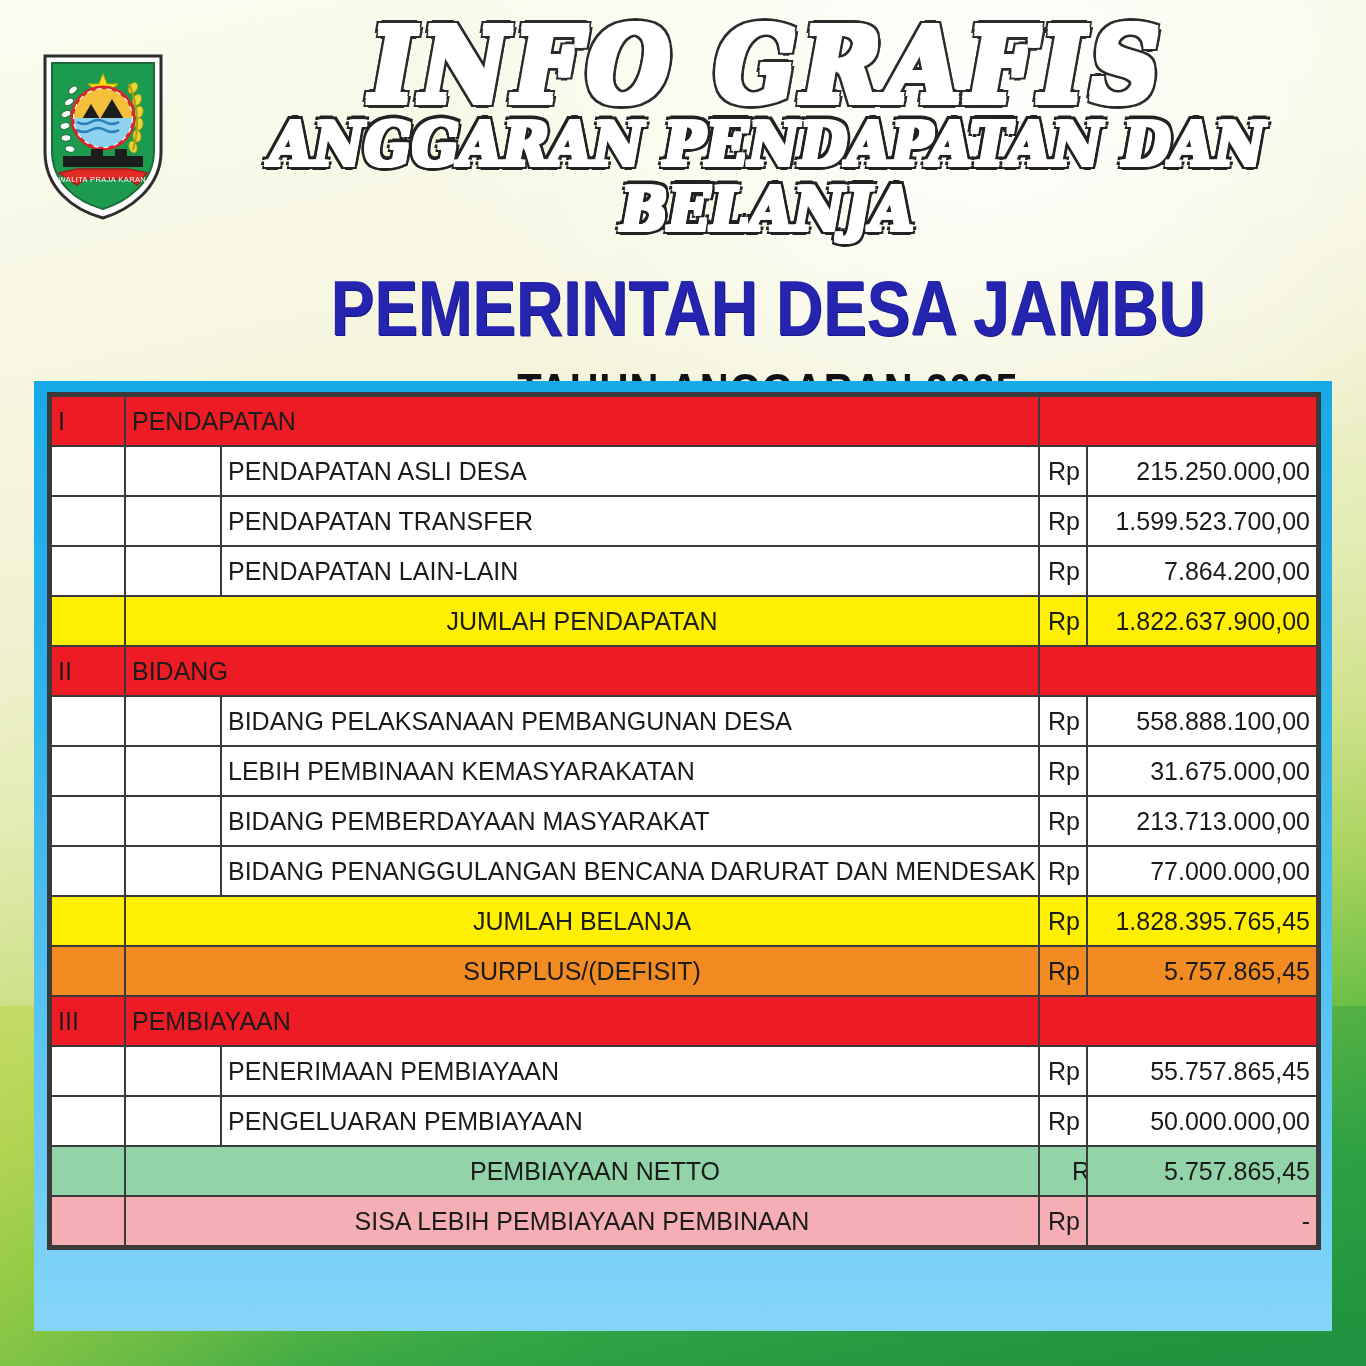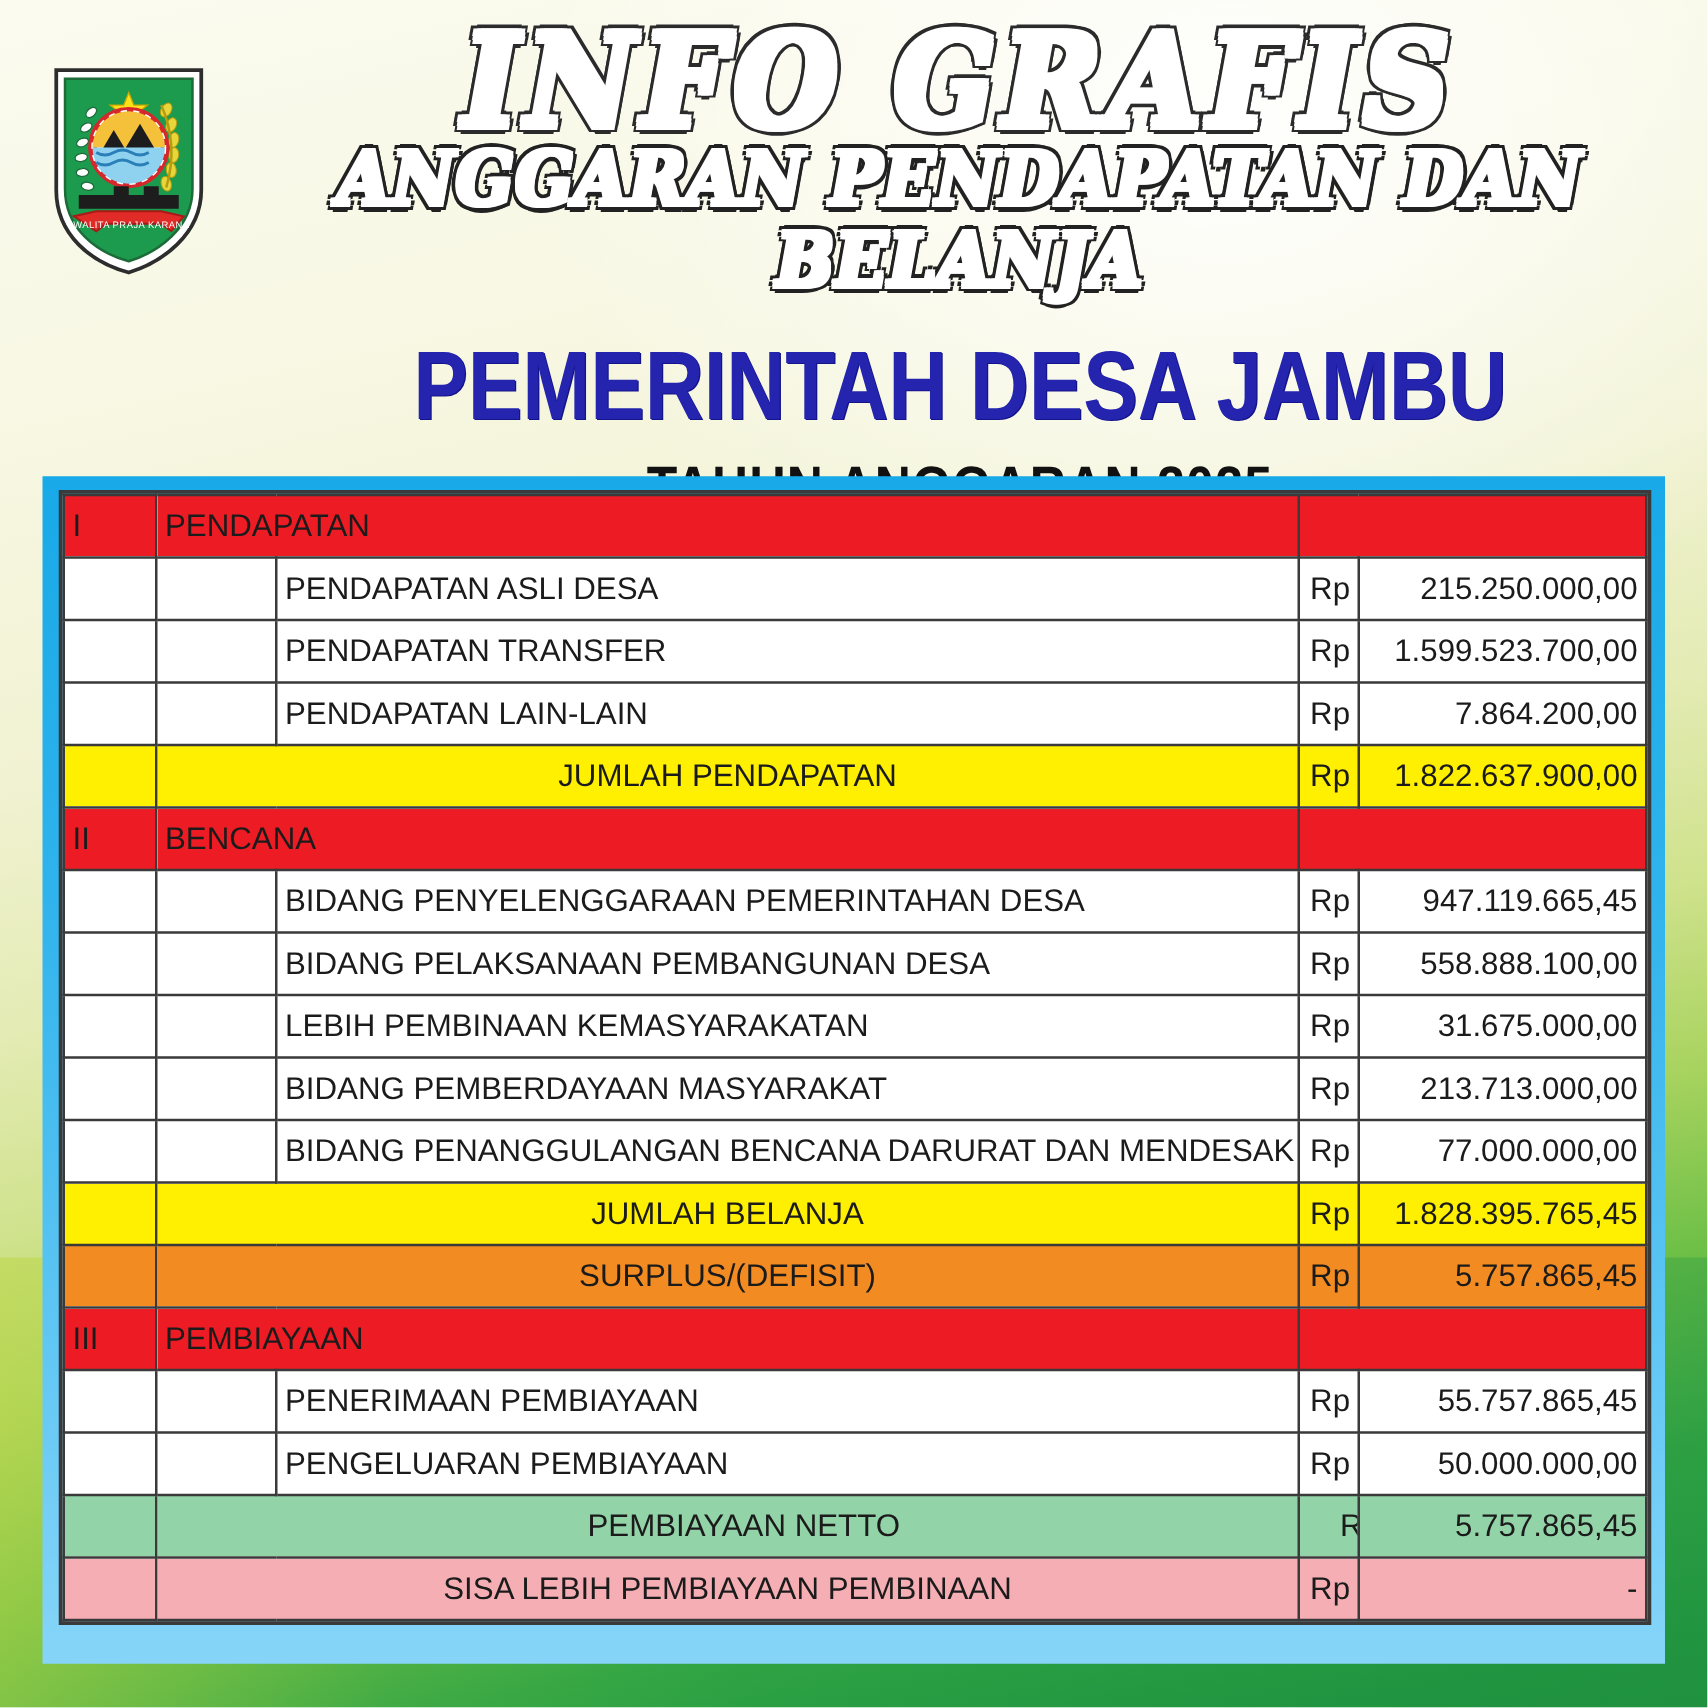--- a/index.html
+++ b/index.html
@@ -261,29 +261,22 @@
             <td class="val">7.864.200,00</td>
           </tr>
           <tr class="total-y">
             <td class="rom"></td>
             <td class="desc-center" colspan="2">JUMLAH PENDAPATAN</td>
             <td class="cur">Rp</td>
             <td class="val">1.822.637.900,00</td>
           </tr>
           <tr class="section">
             <td class="rom">II</td>
-            <td class="desc" colspan="2">BENCANA</td>
+            <td class="desc" colspan="2">BIDANG</td>
             <td class="cur" colspan="2"></td>
-          </tr>
-          <tr class="detail">
-            <td class="rom"></td>
-            <td></td>
-            <td class="desc">BIDANG PENYELENGGARAAN PEMERINTAHAN DESA</td>
-            <td class="cur">Rp</td>
-            <td class="val">947.119.665,45</td>
           </tr>
           <tr class="detail">
             <td class="rom"></td>
             <td></td>
             <td class="desc">BIDANG PELAKSANAAN PEMBANGUNAN DESA</td>
             <td class="cur">Rp</td>
             <td class="val">558.888.100,00</td>
           </tr>
           <tr class="detail">
             <td class="rom"></td>

